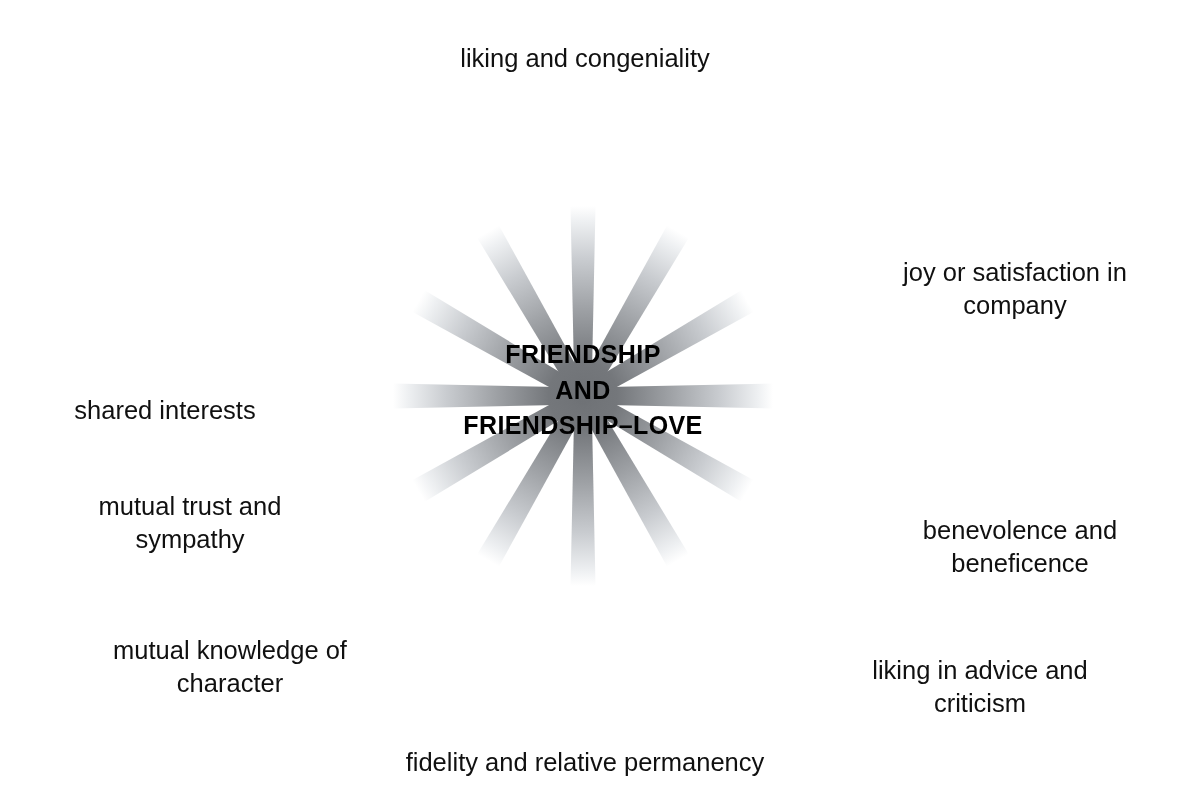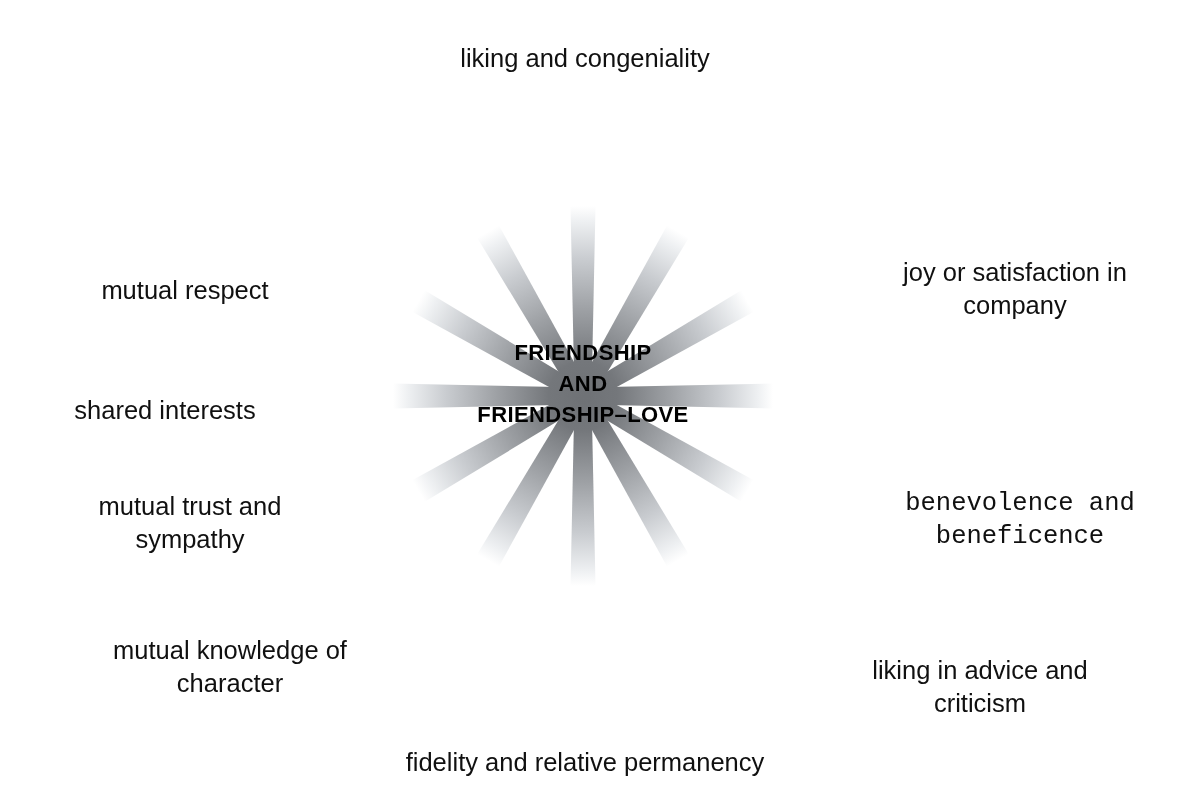--- a/index.html
+++ b/index.html
@@ -32,21 +32,21 @@
     height: 794px;
   }
 
   
   #center-label {
     position: absolute;
     left: 383px;
     top: 337px;
     width: 400px;
     text-align: center;
-    font-size: 22px;
+    font-size: 25px;
     font-weight: bold;
     line-height: 1.42;
     letter-spacing: 0.4px;
     color: #000000;
     white-space: pre-line;
   }
 
   
   .spoke-label {
     position: absolute;
@@ -55,21 +55,21 @@
     color: #101010;
     white-space: pre-line;
   }
   .align-center { text-align: center; margin-top: 16px; }
 
   
   #label-0  { left: 370px;  top: 26px;  width: 430px; }                  
   #label-1  { left: 770px;  top: 100px; width: 380px; }                  
   #label-2  { left: 840px;  top: 240px; width: 350px; }                  
   #label-3  { left: 880px;  top: 374px; width: 310px; }                  
-  #label-4  { left: 850px;  top: 472px; width: 340px; font-family: Liberation Mono, monospace; }                  
+  #label-4  { left: 850px;  top: 498px; width: 340px; }                  
   #label-5  { left: 790px;  top: 638px; width: 380px; }                  
   #label-6  { left: 370px;  top: 730px; width: 430px; }                  
   #label-7  { left: 40px;   top: 618px; width: 380px; }                  
   #label-8  { left: 20px;   top: 474px; width: 340px; }                  
   #label-9  { left: 10px;   top: 378px; width: 310px; }                  
   #label-10 { left: 10px;   top: 258px; width: 350px; }                  
   #label-11 { left: 40px;   top: 114px; width: 380px; }                  
 </style>
 </head>
 <body>
@@ -153,16 +153,15 @@
   <div class="spoke-label align-center" id="label-6">fidelity and relative permanency</div>
 
   <div class="spoke-label align-center" id="label-7">mutual knowledge of
 character</div>
 
   <div class="spoke-label align-center" id="label-9">shared interests</div>
 
   <div class="spoke-label align-center" id="label-8">mutual trust and
 sympathy</div>
 
-  <div class="spoke-label align-center" id="label-10">mutual respect</div>
 
 
 </div>
 
 </body></html>

